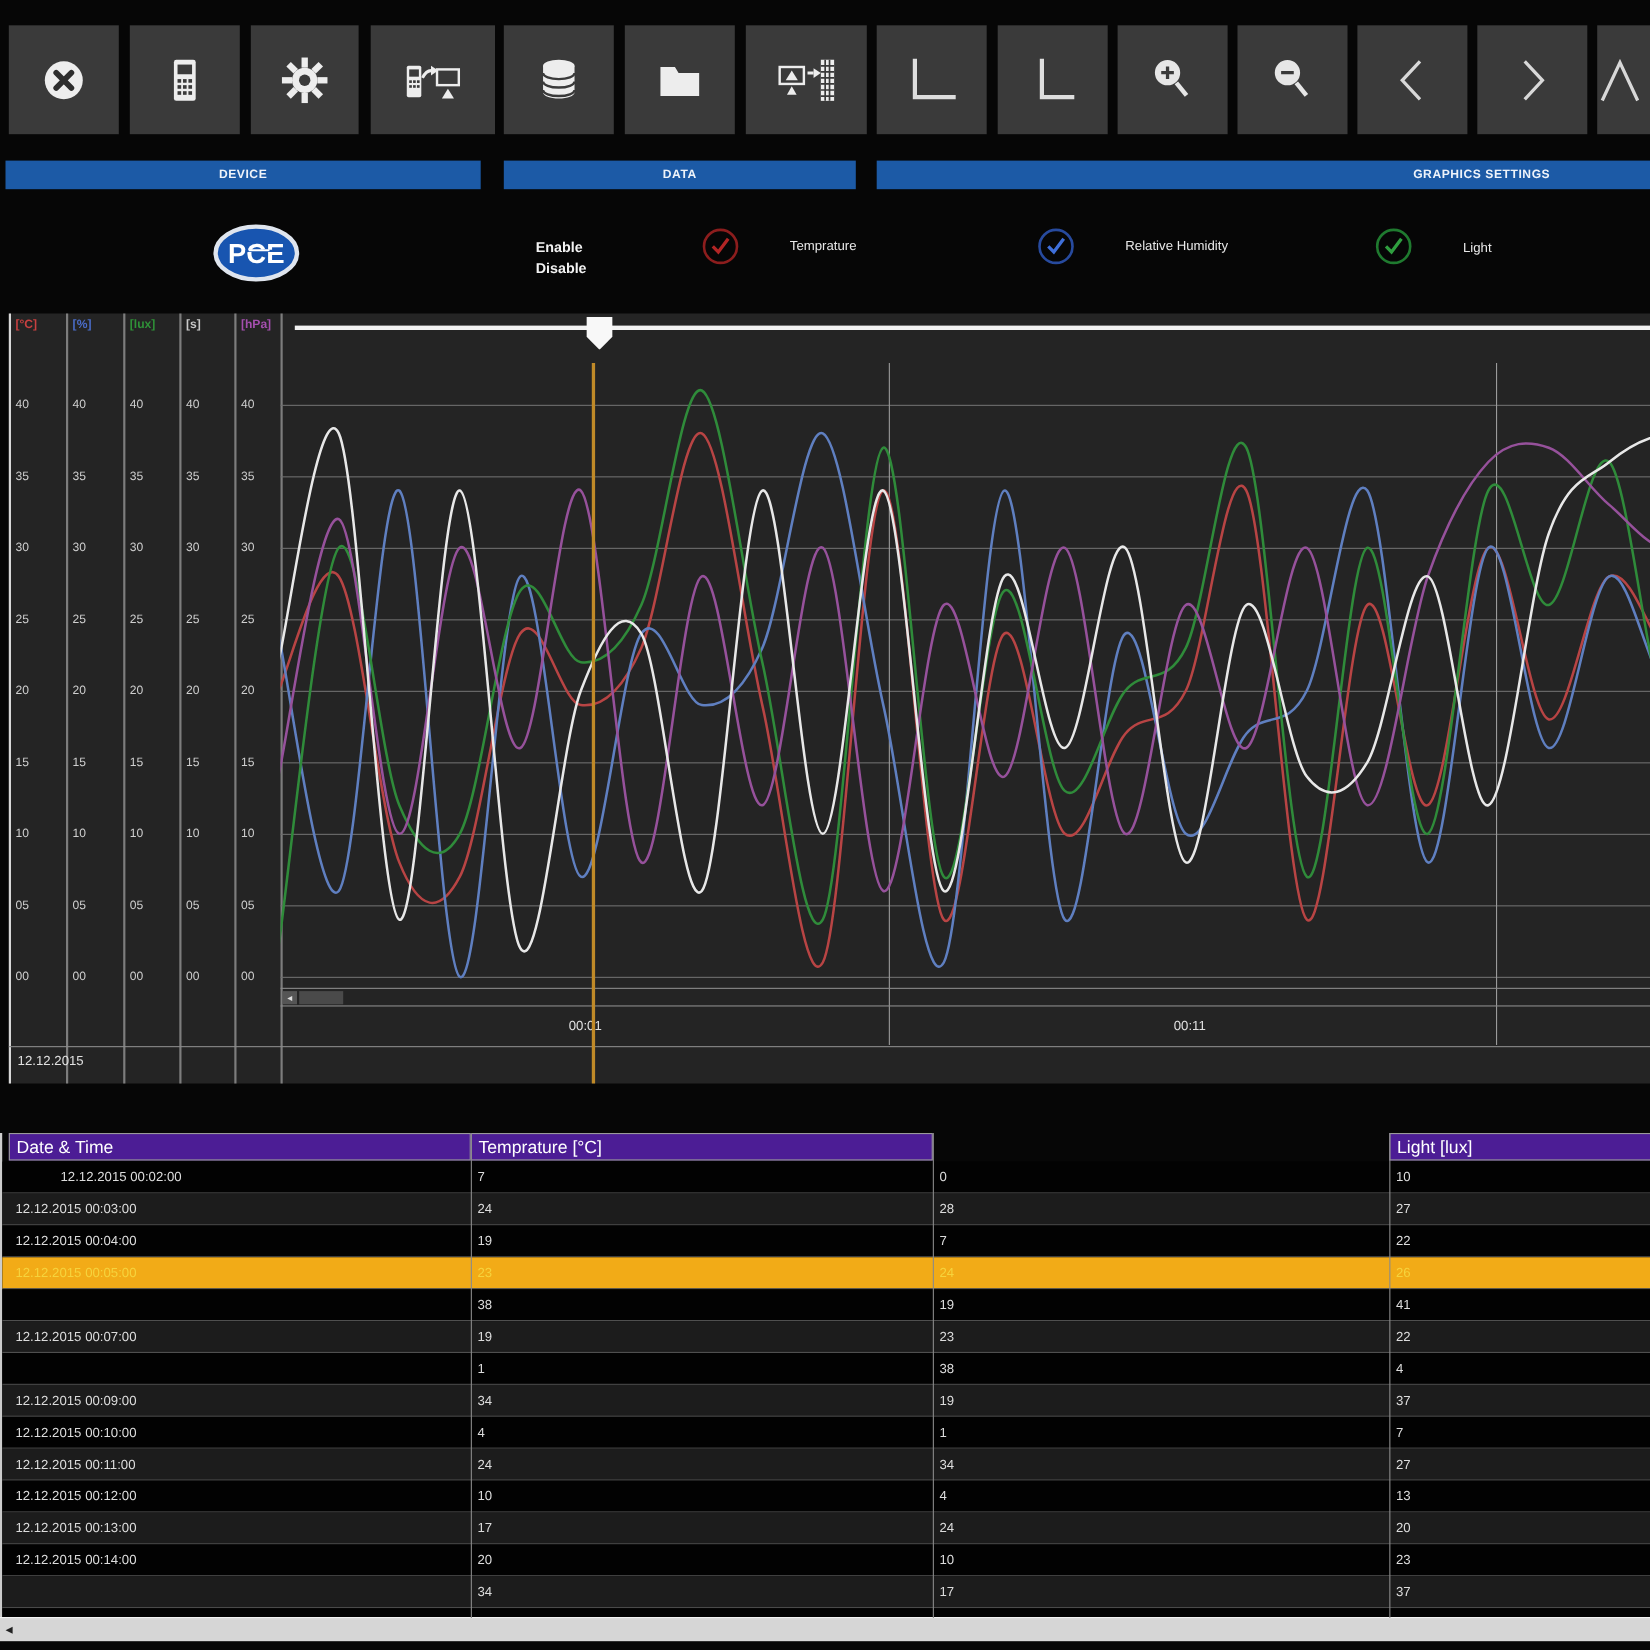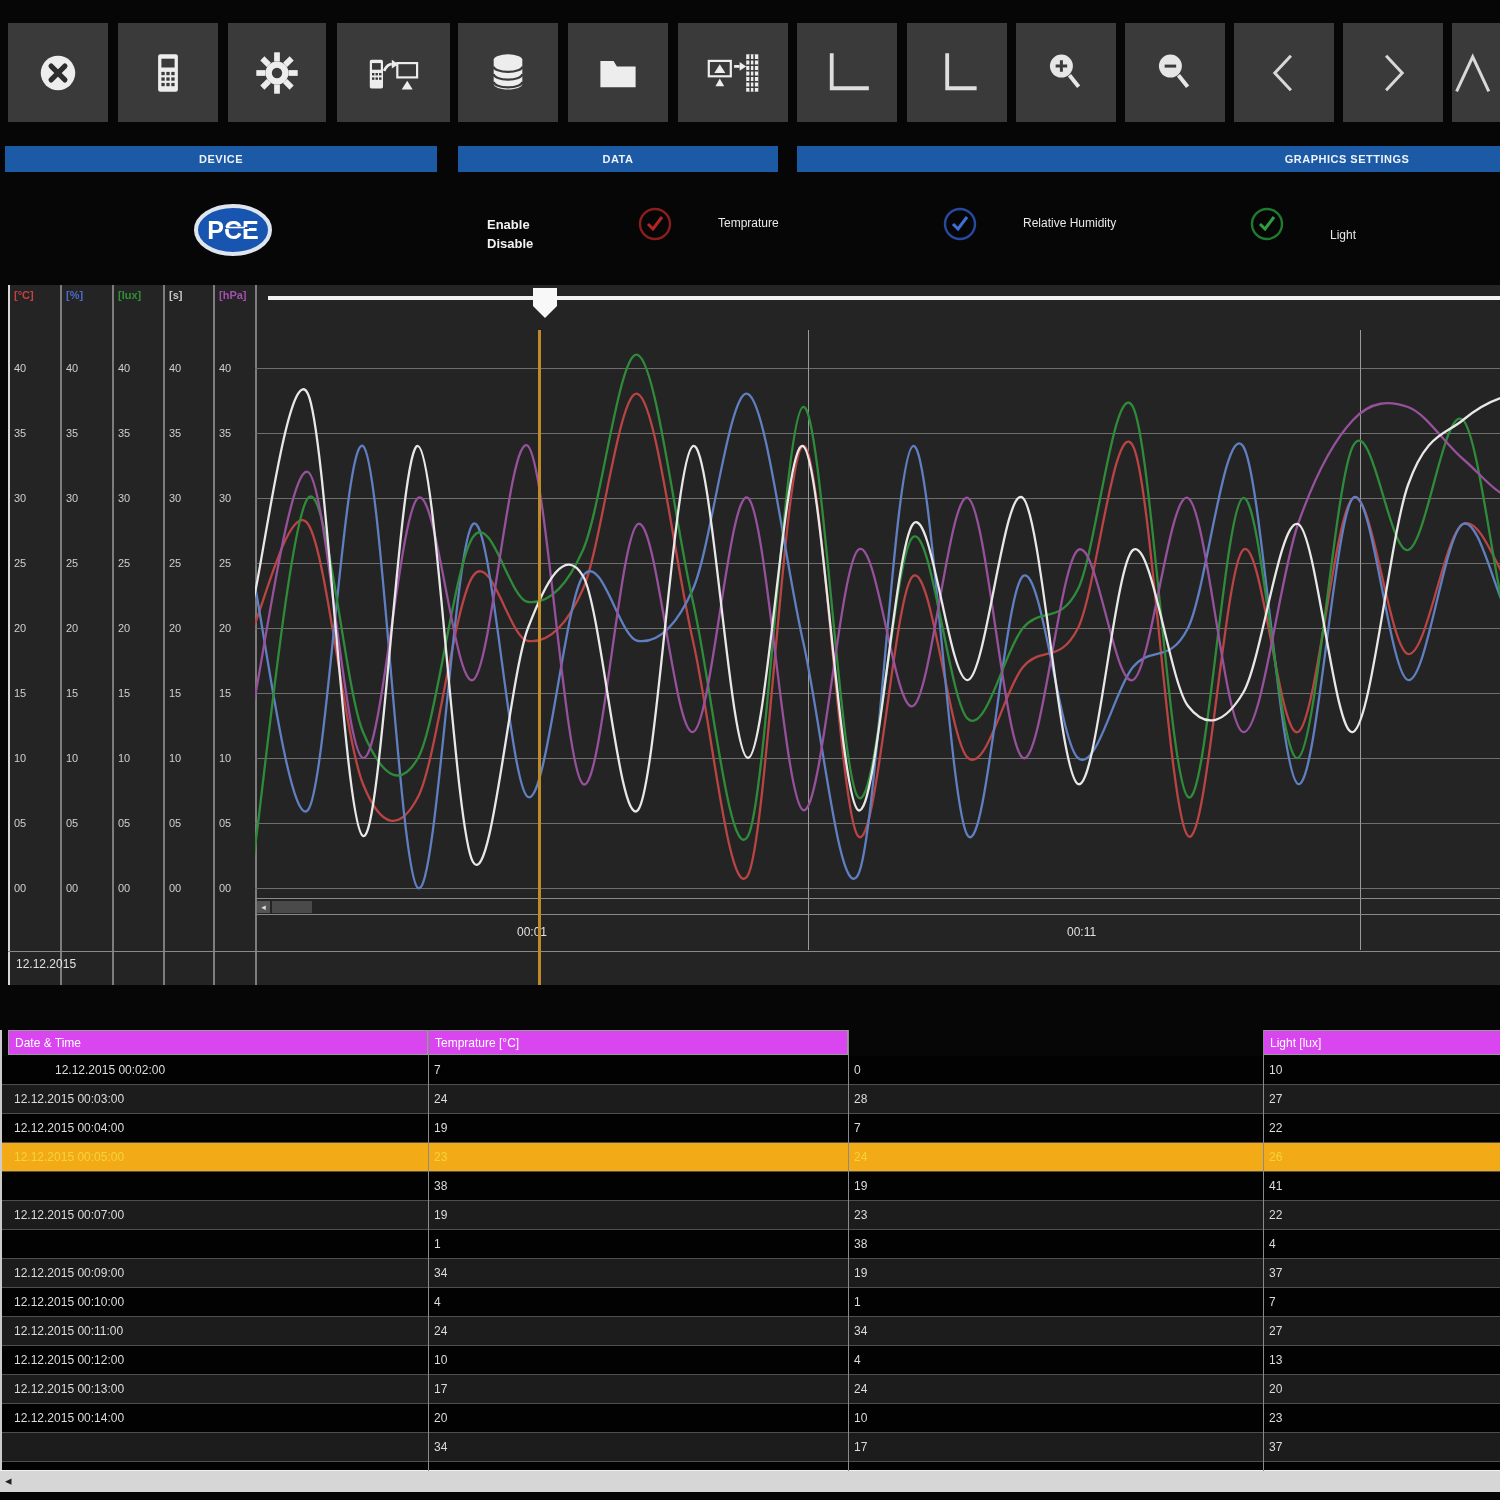--- a/index.html
+++ b/index.html
@@ -19,22 +19,22 @@
   #chart{position:absolute;left:8px;top:285px;width:1492px;height:700px;background:#242424;}
   .vsep{position:absolute;top:0;width:2px;height:700px;background:#7d7d7d;}
   .unit{position:absolute;top:4px;font-size:11px;font-weight:bold;}
   .ytick{position:absolute;font-size:11px;color:#cfcfcf;}
   .hgrid{position:absolute;left:247px;width:1245px;height:1px;background:#6e6e6e;}
   .vgrid{position:absolute;top:45px;width:1px;height:620px;background:#9a9a9a;}
   .timelabel{position:absolute;top:640px;font-size:12px;color:#e0e0e0;}
   
   #datatable{position:absolute;left:0;top:1030px;width:1500px;height:441px;overflow:hidden;
              border-left:2px solid #cccccc;}
-  .th{position:absolute;top:0;height:25px;background:#d946ef;border:1px solid #9a9a9a;
-      color:#fff;font-size:12px;line-height:25px;white-space:nowrap;overflow:hidden;
+  .th{position:absolute;top:0;height:25px;background:#4c1d95;border:1px solid #9a9a9a;
+      color:#fff;font-size:16px;line-height:25px;white-space:nowrap;overflow:hidden;
       padding-left:6px;box-sizing:border-box;}
   .trow{position:absolute;left:0;width:1500px;height:29px;border-bottom:1px solid #4f4f4f;
         box-sizing:border-box;}
   .tcell{position:absolute;top:0;height:29px;line-height:28px;font-size:12px;color:#dcdcdc;
          white-space:nowrap;overflow:hidden;padding-left:6px;box-sizing:border-box;}
   .colsep{position:absolute;top:0;width:1px;height:441px;background:#8a8a8a;z-index:5;}
   
   #hscroll{position:absolute;left:0;top:1470px;width:1500px;height:21px;background:#d6d6d6;
            border-top:1px solid #f2f2f2;}
   #hscroll .arr{position:absolute;left:5px;top:2px;font-size:13px;color:#222;}
@@ -208,21 +208,21 @@
     <svg width="36" height="36" style="position:absolute;left:942px;top:206px;">
       <circle cx="18" cy="18" r="15" fill="none" stroke="#274a9e" stroke-width="2.4"></circle>
       <path d="M11,18 L16,23 L25,11" fill="none" stroke="#3f6fd9" stroke-width="3"></path>
     </svg>
     <span class="legend-label" style="left:1023px;top:216px;">Relative Humidity</span>
 
     <svg width="36" height="36" style="position:absolute;left:1249px;top:206px;">
       <circle cx="18" cy="18" r="15" fill="none" stroke="#1f7a2f" stroke-width="2.4"></circle>
       <path d="M11,18 L16,23 L25,11" fill="none" stroke="#2f9e3f" stroke-width="3"></path>
     </svg>
-    <span class="legend-label" style="left:1330px;top:228px;">Light</span>
+    <span class="legend-label" style="left:1330px;top:218px;">Light</span>
   </div>
 
   <div id="chart">
     <div id="axes">
         <div class="vsep" style="left: 0px; background: rgb(216, 216, 216);"></div>
         <div class="vsep" style="left: 52px;"></div>
         <div class="vsep" style="left: 104px;"></div>
         <div class="vsep" style="left: 155px;"></div>
         <div class="vsep" style="left: 205px;"></div>
         <div class="vsep" style="left: 247px;"></div>

